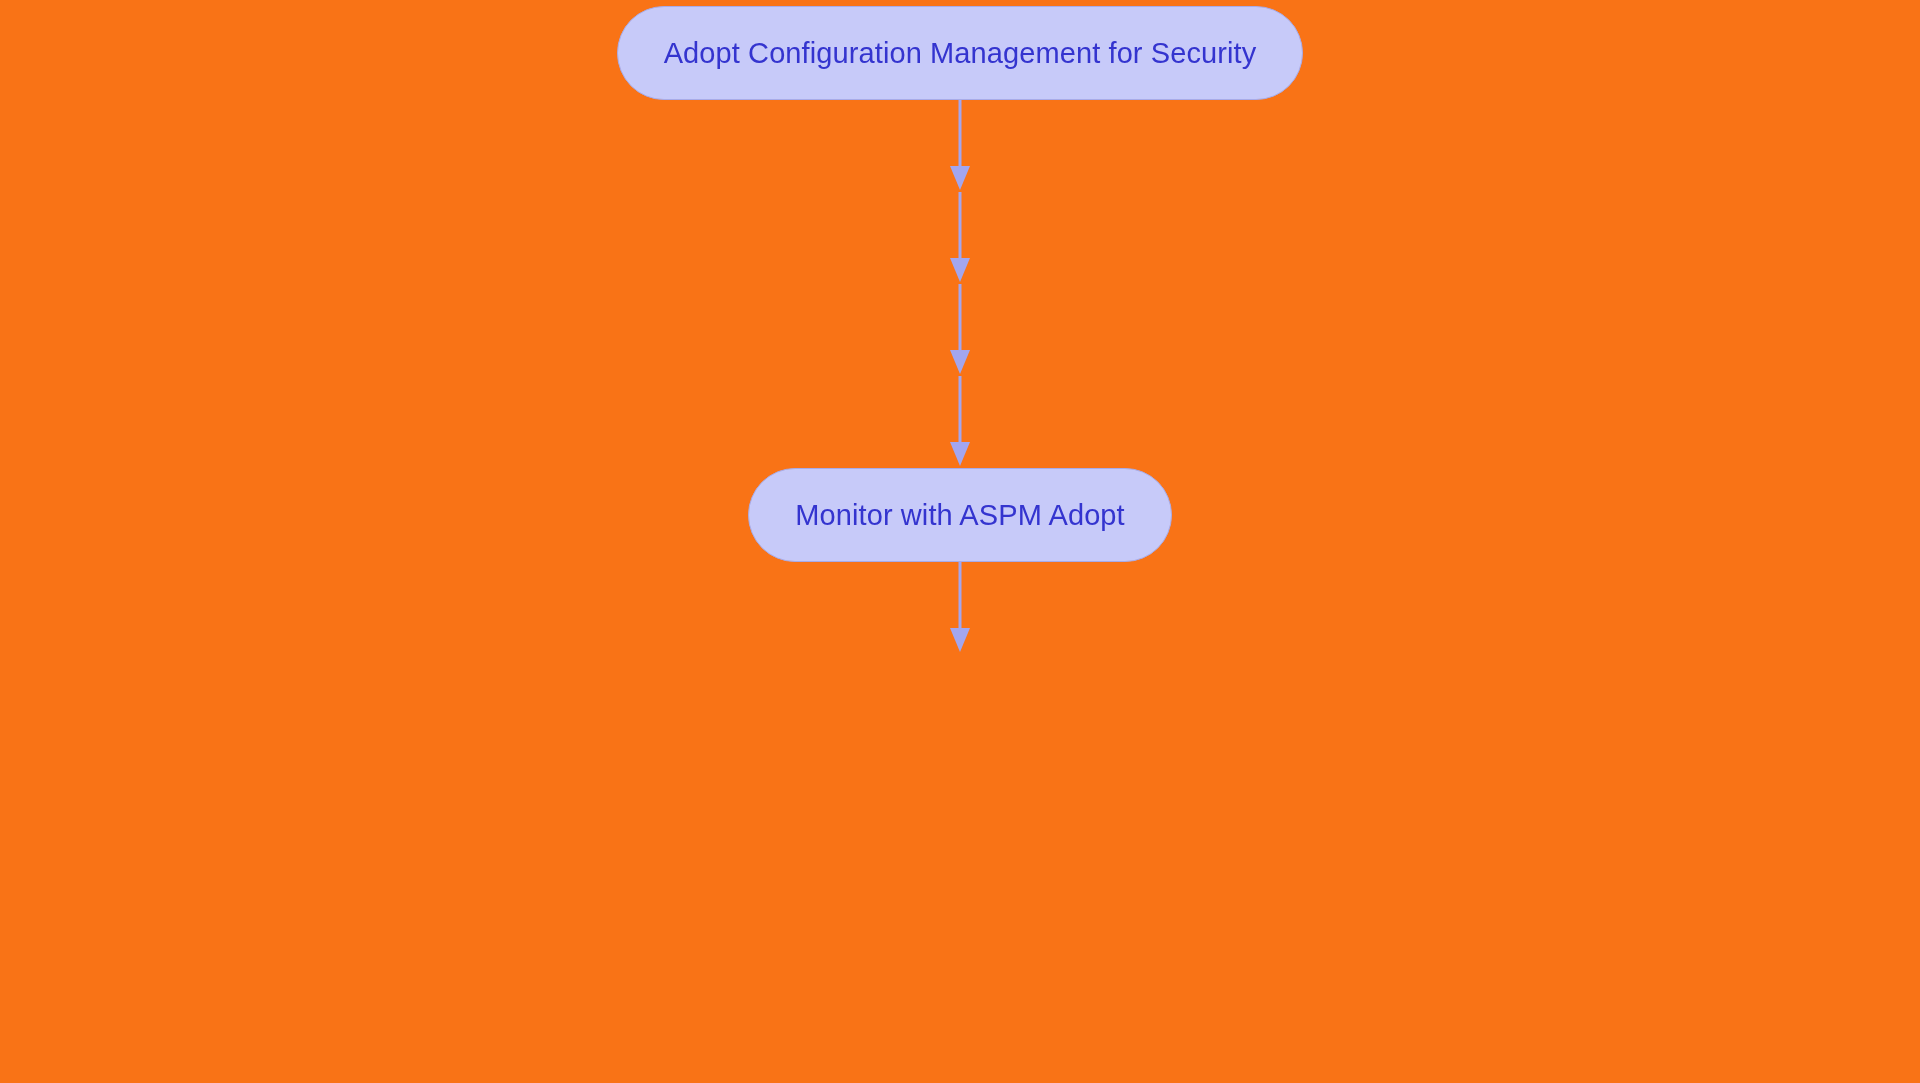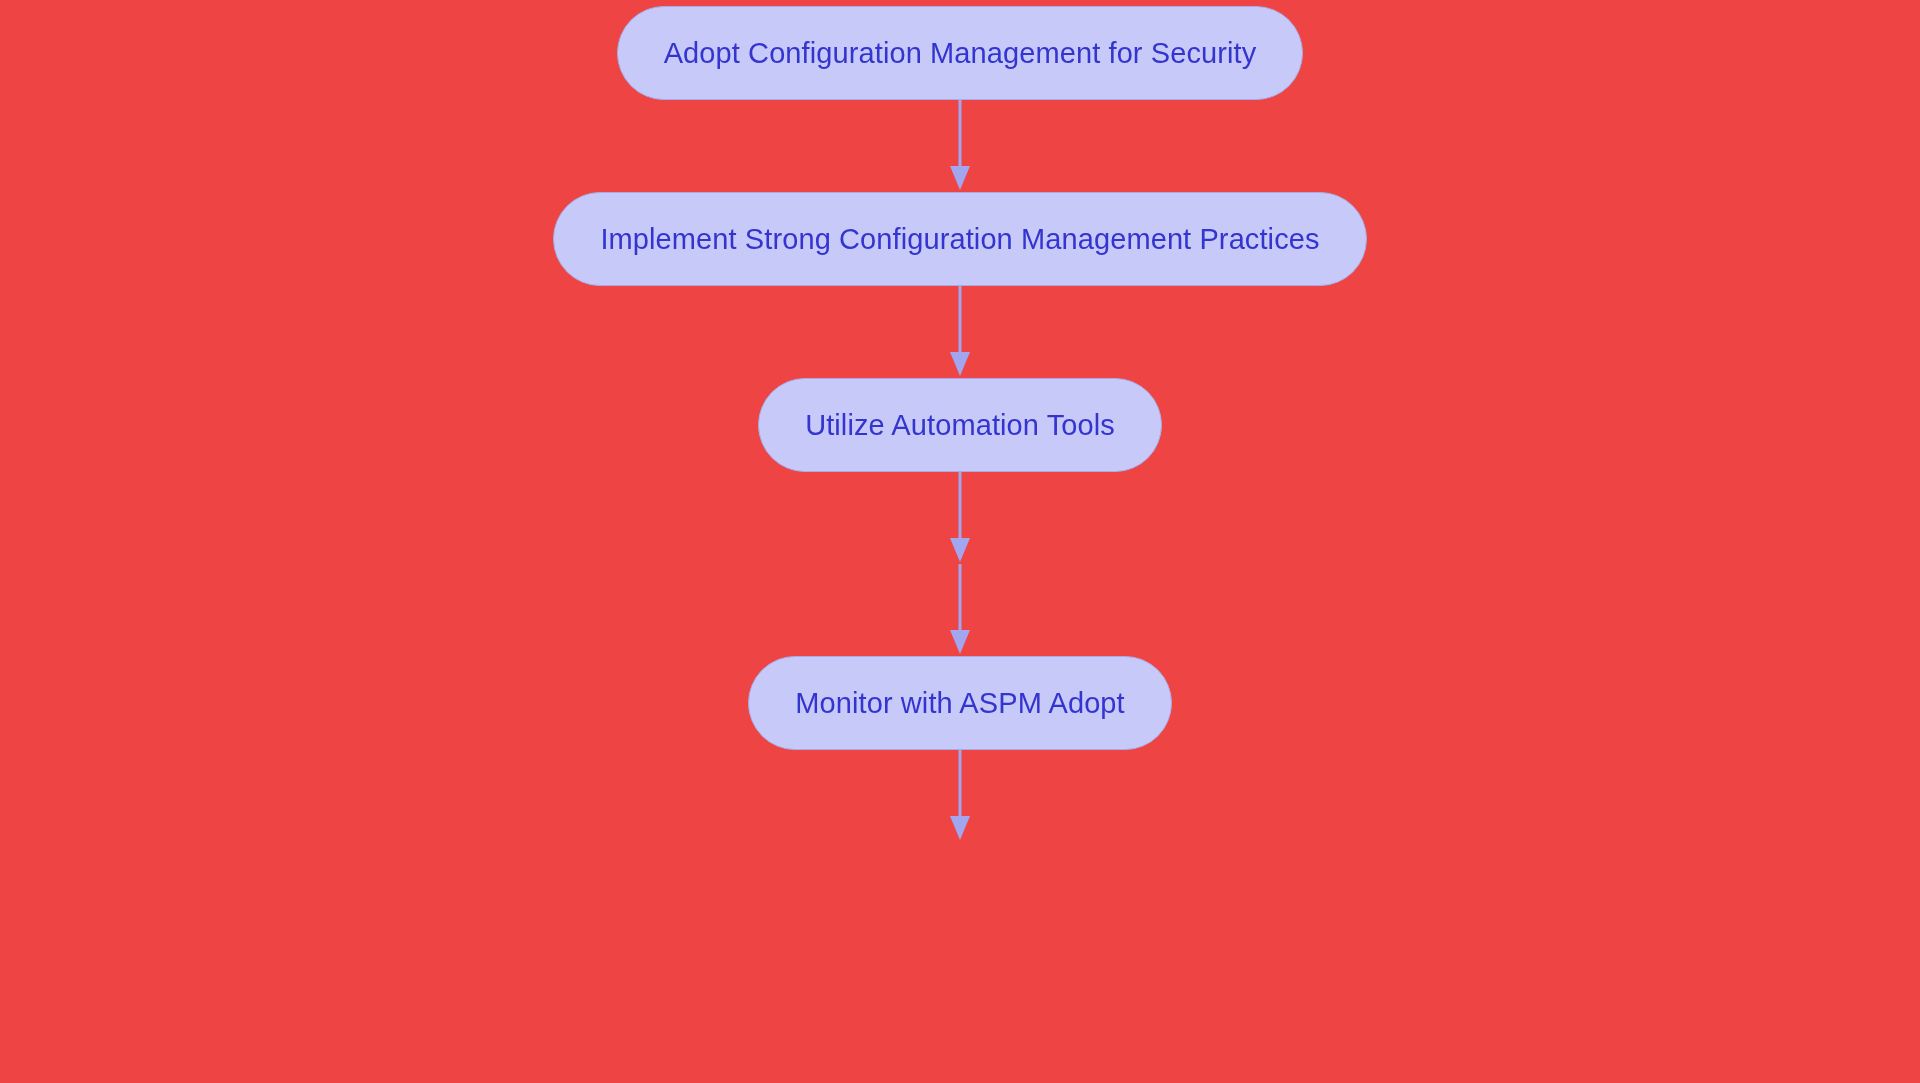--- a/index.html
+++ b/index.html
@@ -12,21 +12,21 @@
     height: 1083px;
     background: #ffffff;
     font-family: "Liberation Sans", "DejaVu Sans", sans-serif;
     overflow: hidden;
   }
 
   #flow-canvas {
     position: relative;
     width: 1920px;
     height: 1083px;
-    background: #ef4444;
+    background: #f97316;
   }
 
   .flow-column {
     position: absolute;
     left: 0;
     top: 0;
     width: 1920px;
     height: 1083px;
     display: flex;
     flex-direction: column;
@@ -88,34 +88,28 @@
       <span class="node-label">Adopt Configuration Management for Security</span>
     </div>
 
     <div class="connector">
       <svg viewBox="0 0 30 92" xmlns="http://www.w3.org/2000/svg" aria-hidden="true">
         <line x1="15" y1="0" x2="15" y2="70" stroke="#a3a6ef" stroke-width="3"></line>
         <polygon points="15,90 5,66 25,66" fill="#a3a6ef"></polygon>
       </svg>
     </div>
 
-    <div class="node">
-      <span class="node-label">Implement Strong Configuration Management Practices</span>
-    </div>
 
     <div class="connector">
       <svg viewBox="0 0 30 92" xmlns="http://www.w3.org/2000/svg" aria-hidden="true">
         <line x1="15" y1="0" x2="15" y2="70" stroke="#a3a6ef" stroke-width="3"></line>
         <polygon points="15,90 5,66 25,66" fill="#a3a6ef"></polygon>
       </svg>
     </div>
 
-    <div class="node">
-      <span class="node-label">Utilize Automation Tools</span>
-    </div>
 
     <div class="connector">
       <svg viewBox="0 0 30 92" xmlns="http://www.w3.org/2000/svg" aria-hidden="true">
         <line x1="15" y1="0" x2="15" y2="70" stroke="#a3a6ef" stroke-width="3"></line>
         <polygon points="15,90 5,66 25,66" fill="#a3a6ef"></polygon>
       </svg>
     </div>
 
 
     <div class="connector">

